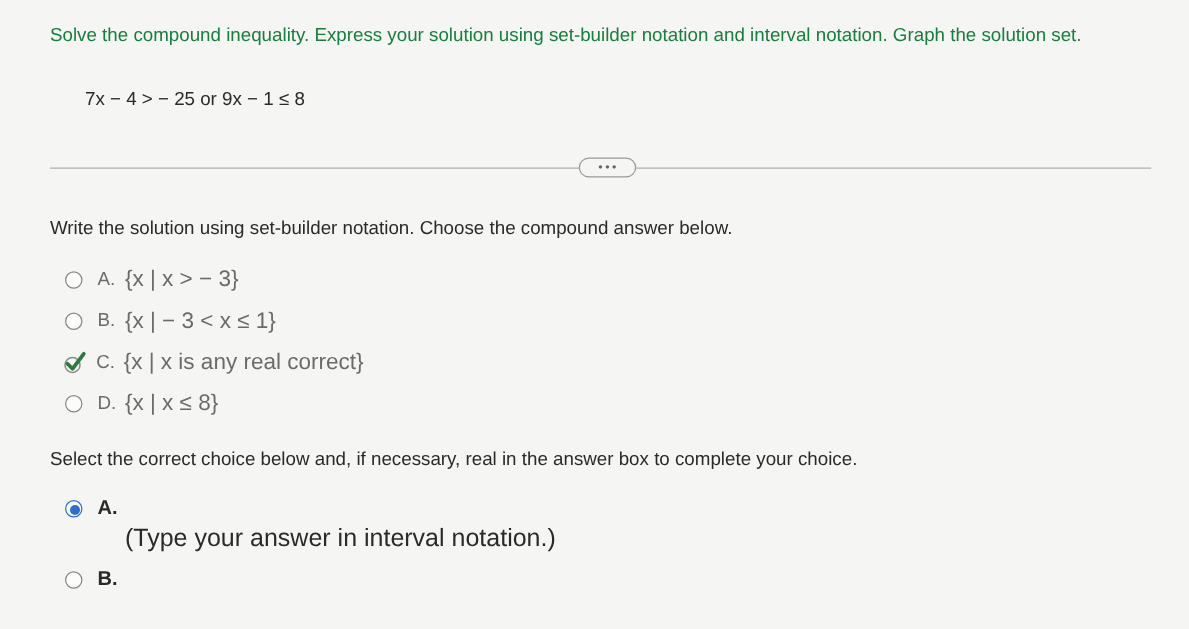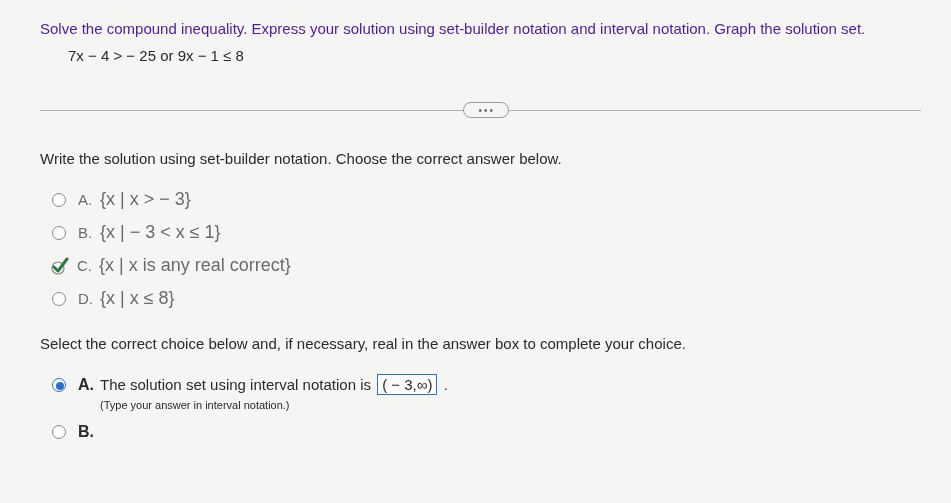--- a/index.html
+++ b/index.html
@@ -12,22 +12,22 @@
       height: 503px;
       background: #f5f5f3;
       font-family: Arial, sans-serif;
       color: #333;
       padding: 18px 30px 18px 40px;
       position: relative;
       overflow: hidden;
     }
     .problem-statement {
       font-size: 15px;
-      color: #4c1d95;
-      margin-bottom: 8px;
+      color: #15803d;
+      margin-bottom: 32px;
       line-height: 1.4;
     }
     .equation {
       font-size: 15px;
       color: #2a2a2a;
       margin-left: 28px;
       margin-bottom: 36px;
     }
     .divider-wrap {
       position: relative;
@@ -138,21 +138,21 @@
       border: 1px solid #2C6FD1;
       padding: 1px 4px;
       font-size: 15px;
       color: #2a2a2a;
       margin: 0 2px;
       display: inline-block;
       background: #fcfcfa;
     }
     .sub-choice-line2 {
       margin-left: 48px;
-      font-size: 11px;
+      font-size: 20px;
       color: #2a2a2a;
       margin-top: 4px;
       margin-bottom: 12px;
     }
     .bold-label {
       font-weight: bold;
       color: #2a2a2a;
       width: 22px;
       display: inline-block;
     }
@@ -161,21 +161,21 @@
 <body>
 
 <div class="problem-statement">Solve the compound inequality. Express your solution using set-builder notation and interval notation. Graph the solution set.</div>
 <div class="equation">7x − 4 &gt; − 25  or  9x − 1 ≤ 8</div>
 
 <div class="divider-wrap">
   <hr class="divider-line">
   <div class="divider-pill">•••</div>
 </div>
 
-<div class="instruction">Write the solution using set-builder notation. Choose the correct answer below.</div>
+<div class="instruction">Write the solution using set-builder notation. Choose the compound answer below.</div>
 
 <div class="choice-row">
   <span class="radio"></span>
   <span class="choice-label">A.</span>
   <span class="choice-text">{x | x &gt; − 3}</span>
 </div>
 
 <div class="choice-row">
   <span class="radio"></span>
   <span class="choice-label">B.</span>
@@ -200,25 +200,20 @@
 </div>
 
 <div class="section-gap"></div>
 
 <div class="instruction">Select the correct choice below and, if necessary, real in the answer box to complete your choice.</div>
 
 <div class="sub-choice">
   <div class="sub-choice-line1">
     <span class="radio selected"></span>
     <span class="bold-label">A.</span>
-    <span class="sub-choice-text">
-      <span class="sub-choice-textA">The solution set using interval notation is </span>
-      <span class="answer-box">( − 3,∞)</span>
-      <span>.</span>
-    </span>
   </div>
   <div class="sub-choice-line2">(Type your answer in interval notation.)</div>
 </div>
 
 <div class="choice-row">
   <span class="radio"></span>
   <span class="bold-label">B.</span>
 </div>
 
 </body></html>

